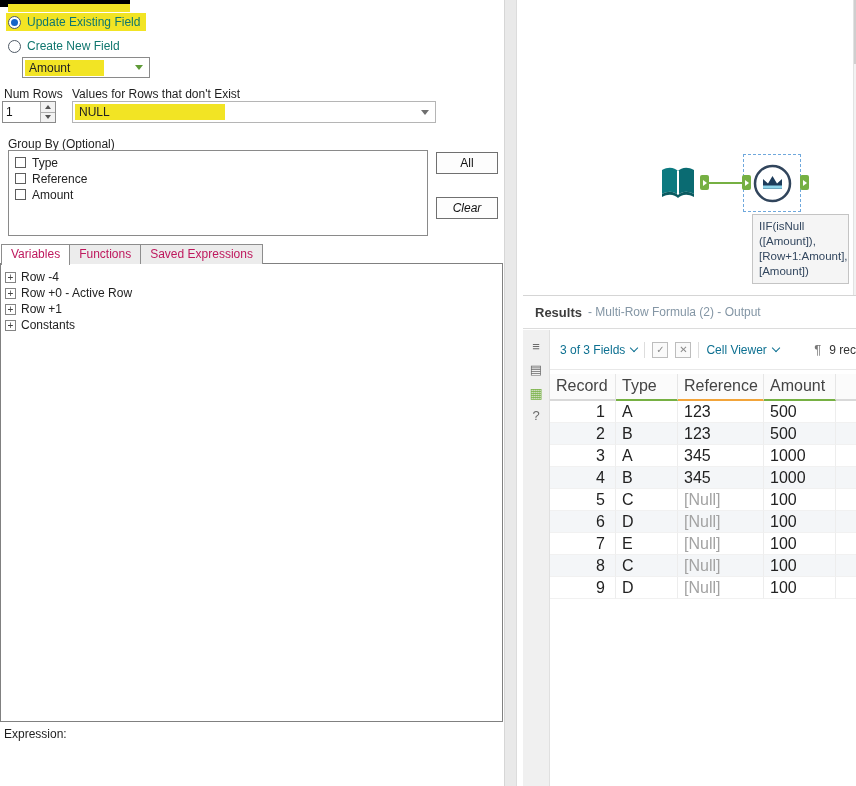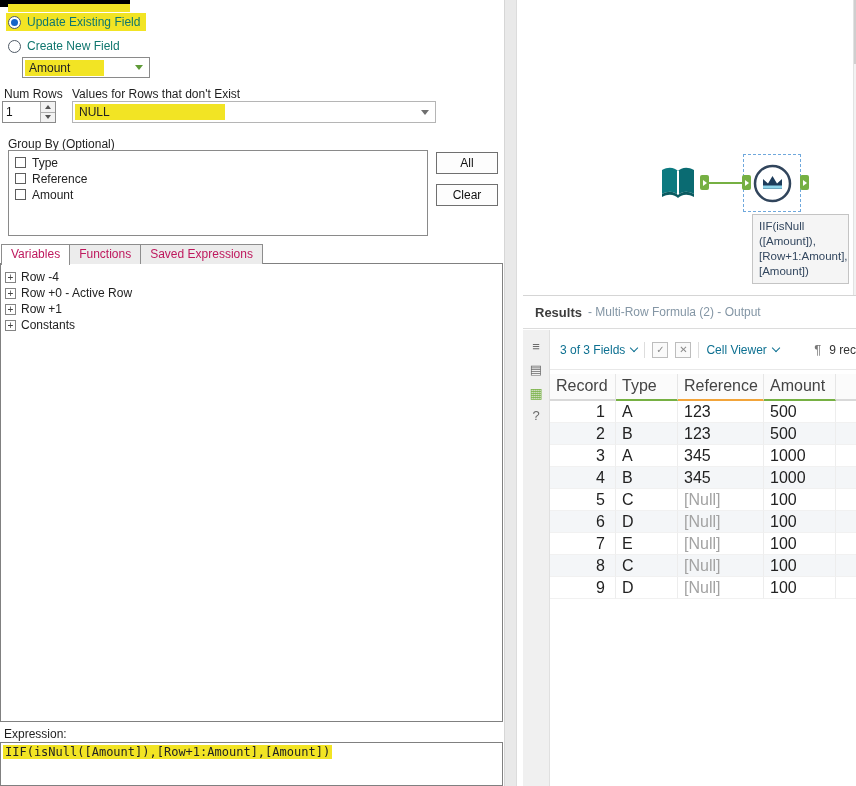--- a/index.html
+++ b/index.html
@@ -51,21 +51,21 @@
 
   .groupbox{position:absolute; left:8px; top:150px; width:420px; height:86px; border:1px solid #8a8a8a;
             background:#fff; padding:4px 6px;}
   .gb-item{display:flex; align-items:center; height:15px; margin-bottom:1px;}
   .checkbox{width:11px; height:11px; border:1px solid #5d5d5d; background:#fff; flex:none;}
   .gb-label{margin-left:6px;}
 
   .btn{position:absolute; width:62px; height:22px; border:1px solid #707070; background:#fdfdfd;
        font:12px "Liberation Sans",sans-serif; color:#111; text-align:center;}
   .all-btn{left:436px; top:152px;}
-  .clear-btn{left:436px; top:184px;}
+  .clear-btn{left:436px; top:197px;font-style:italic;}
 
   .tabs{position:absolute; left:1px; top:244px; height:20px; display:flex; align-items:flex-end; z-index:3;}
   .tab{padding:2px 9px 3px; border:1px solid #8d8d8d; background:#ececec; color:#be185d;
        border-bottom:none; margin-right:-1px; white-space:nowrap;}
   .tab.active{background:#fff; position:relative; top:1px; padding-bottom:4px; z-index:4;}
 
   .treebox{position:absolute; left:0; top:263px; width:503px; height:459px; border:1px solid #808080;
            background:#fff; padding:5px 0 0 4px; z-index:1;}
   .tree-item{display:flex; align-items:center; height:16px; margin-bottom:0;}
   .expander{width:11px; height:11px; border:1px solid #848484; background:#fff; flex:none;
@@ -244,23 +244,20 @@
 
         <div class="tree-item">
           <span class="expander">
             <span class="plus">+</span>
           </span>
           <span class="tree-label">Constants</span>
         </div>
       </div>
 
     <div class="lbl" style="left:4px; top:727px;">Expression:</div>
-    <div class="expr-box">
-      <span class="hl expr-text">IIF(isNull([Amount]),[Row+1:Amount],[Amount])</span>
-    </div>
   </section>
 
   <div class="splitter"></div>
 
   <section class="right">
 
     <div class="canvas">
       <div class="tool textinput">
         <svg width="44" height="44" viewBox="0 0 44 44">
           <path d="M6 9 C13 5 19 7 22 10 L22 34 C19 31 13 29 6 33 Z" fill="#0c7a80"></path>

